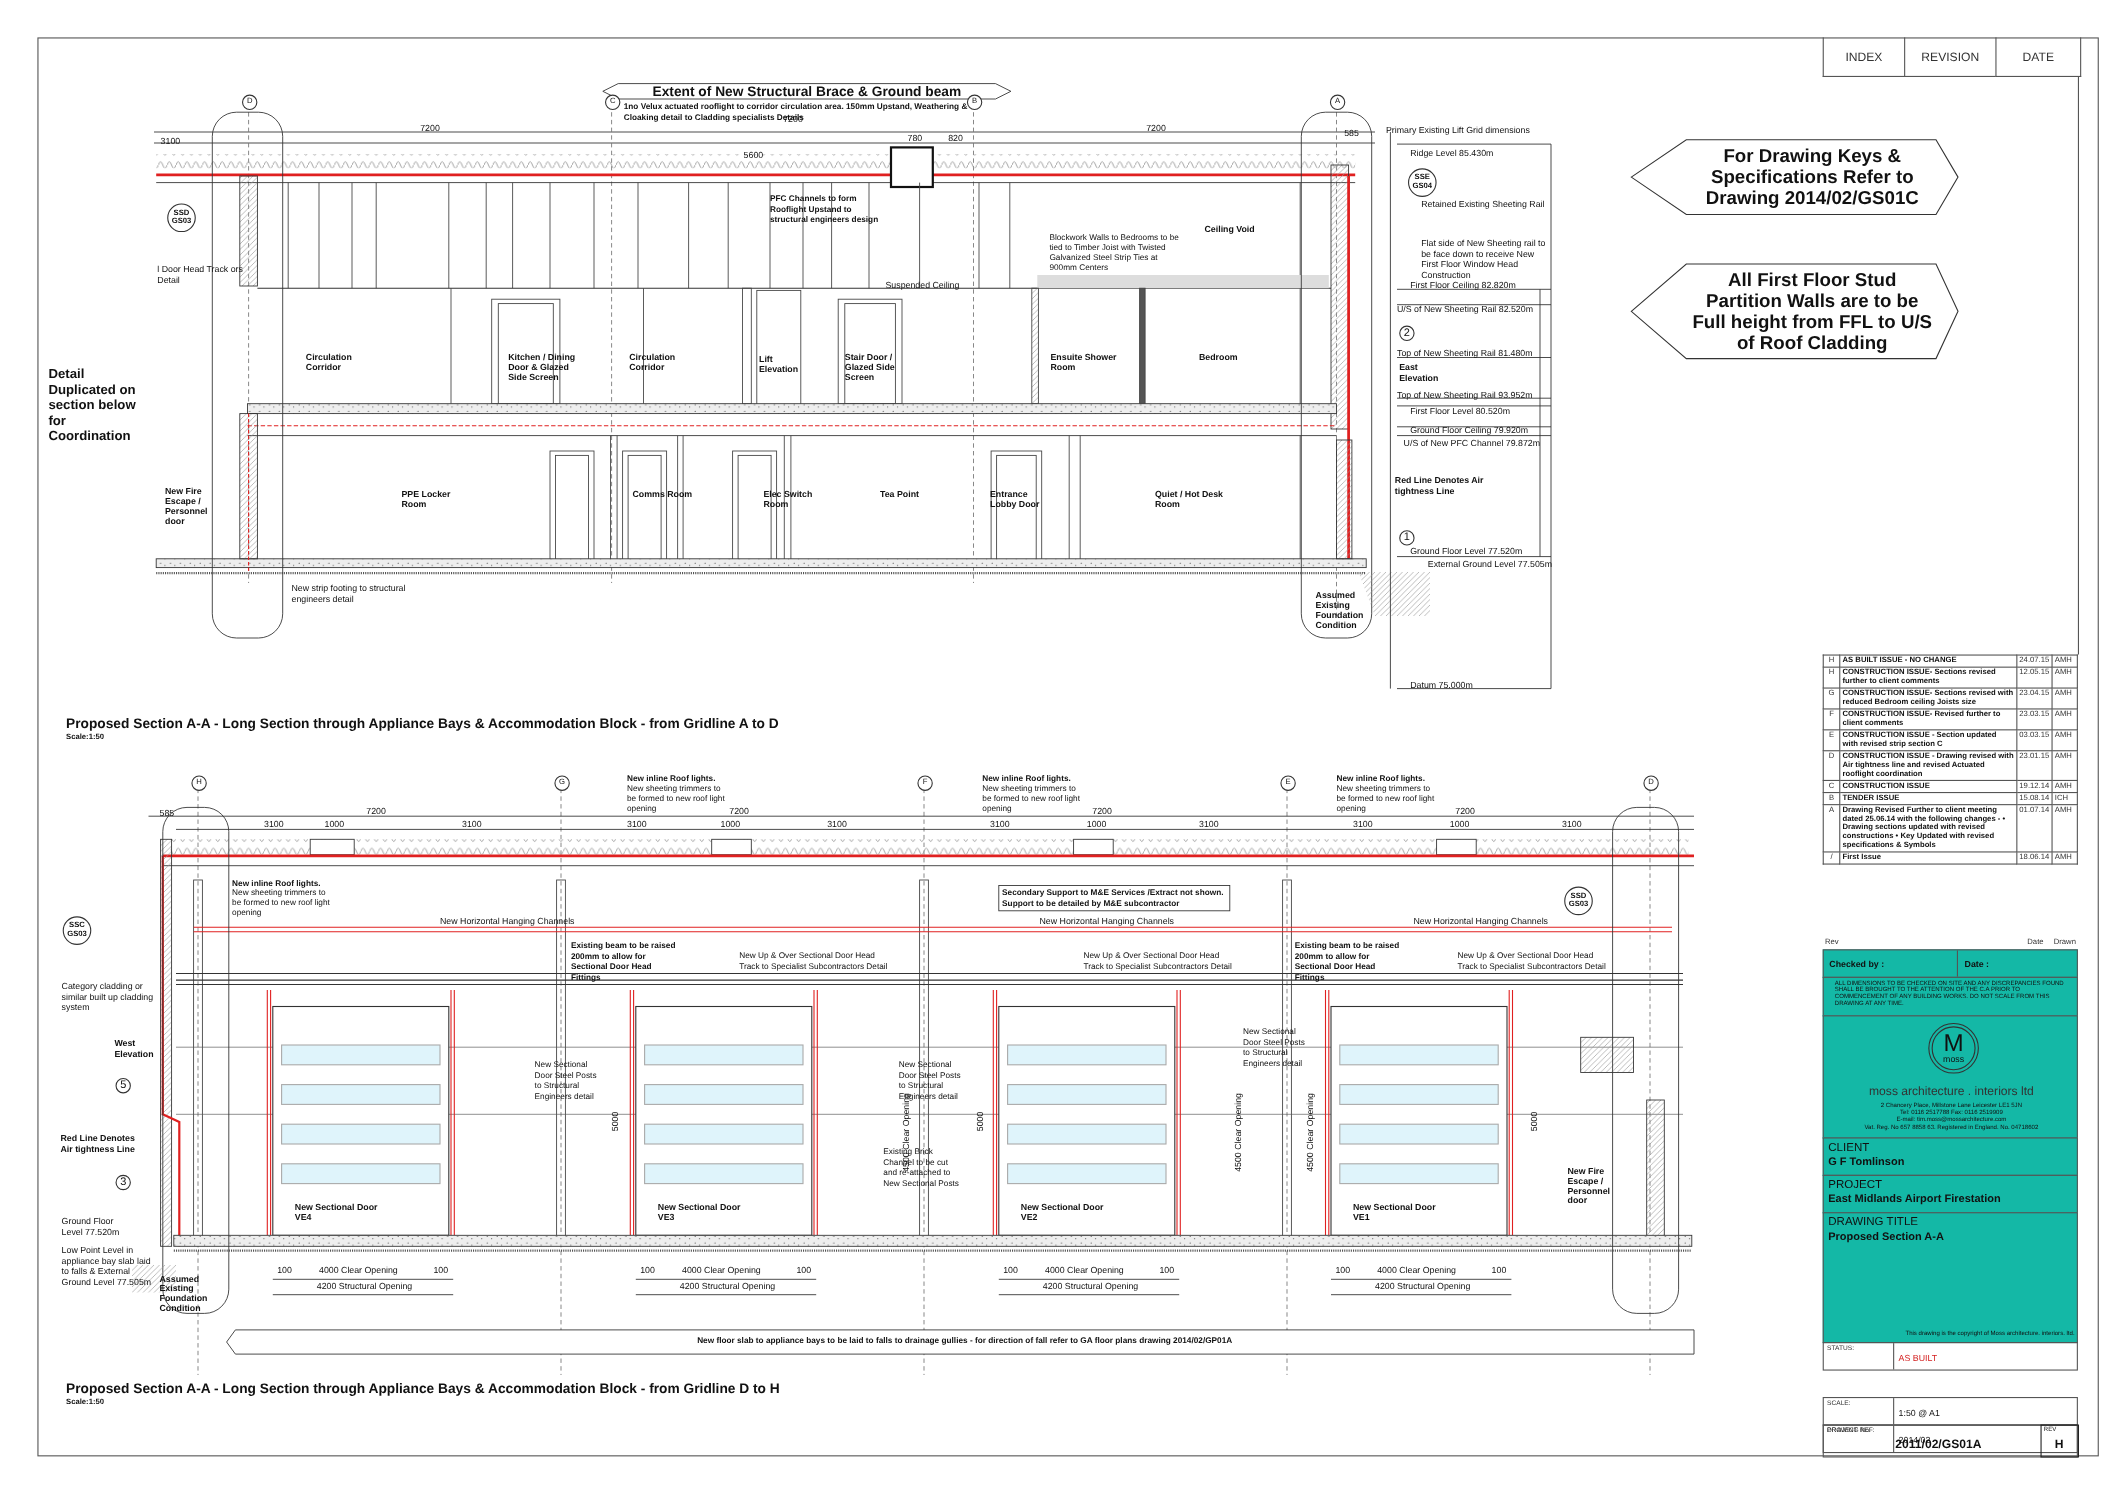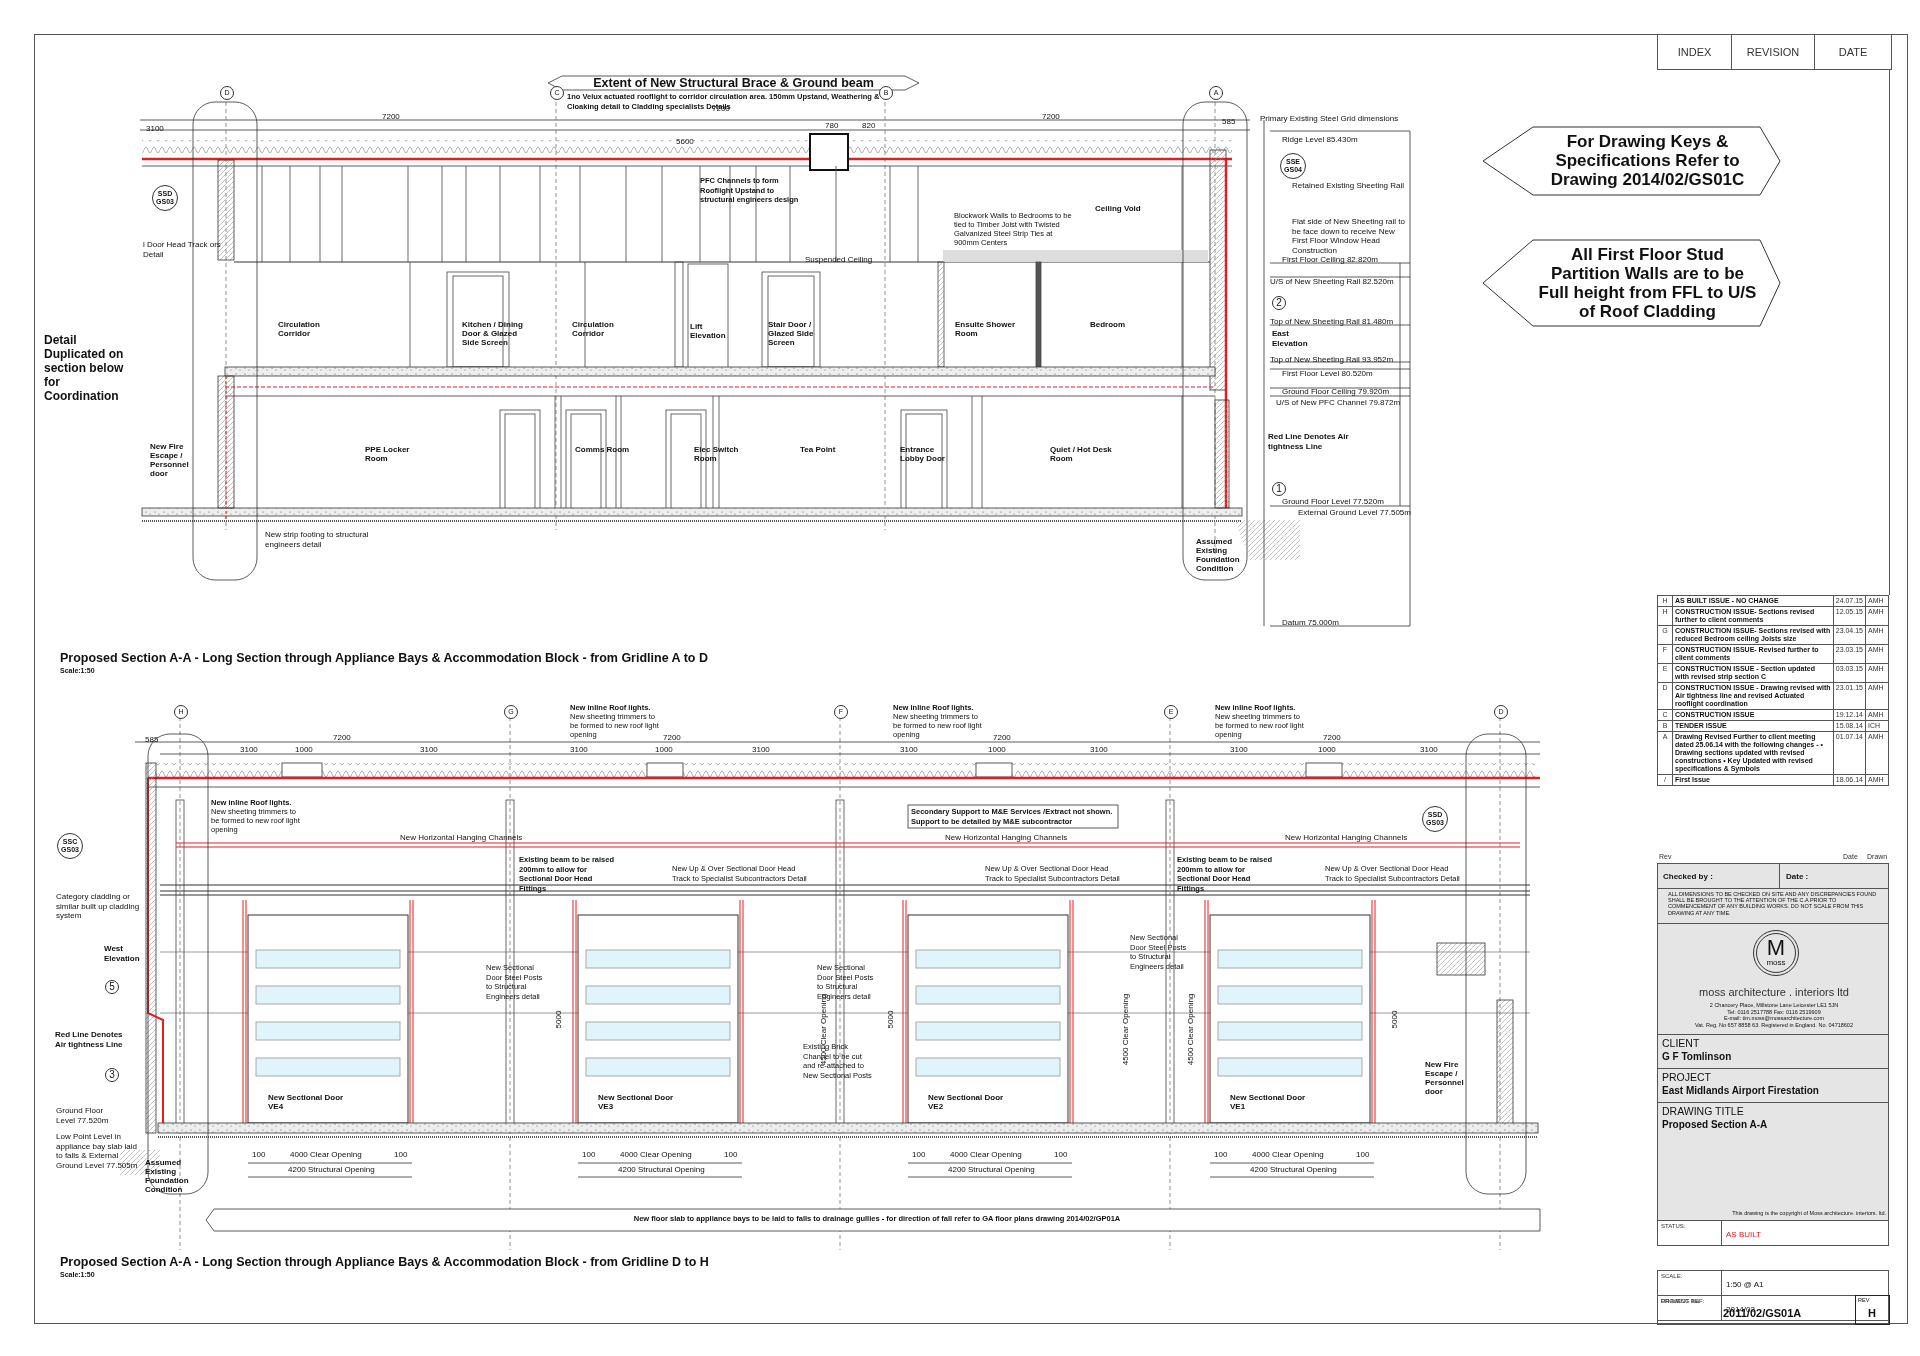--- a/index.html
+++ b/index.html
@@ -11,21 +11,21 @@
   .note{position:absolute;font-size:8px;line-height:9.5px;}
   .noteb{position:absolute;font-size:8px;line-height:9.5px;font-weight:bold;}
   .lvl{position:absolute;font-size:8px;white-space:nowrap;}
   .dim{position:absolute;font-size:8px;white-space:nowrap;}
   .grid-bub{position:absolute;width:12px;height:12px;border:1px solid #333;border-radius:50%;font-size:7px;line-height:12px;text-align:center;background:#fff;}
   .ref{position:absolute;width:24px;height:24px;border:1px solid #333;border-radius:50%;font-size:7px;line-height:8px;text-align:center;font-weight:bold;display:flex;flex-direction:column;justify-content:center;background:#fff;}
   .title-sec{position:absolute;font-size:12.5px;font-weight:bold;white-space:nowrap;}
   .scale{position:absolute;font-size:7px;font-weight:bold;}
   .hexnote{position:absolute;font-weight:bold;text-align:center;font-size:17px;line-height:19px;}
   
-  .tb{position:absolute;border:1px solid #555;box-sizing:border-box;background:#e5e5e5;}
+  .tb{position:absolute;border:1px solid #555;box-sizing:border-box;background:#14b8a6;}
   .tb-hdr{display:flex;position:absolute;left:1657px;top:34px;height:36px;}
   .tb-hdr div{border-left:1px solid #555;border-bottom:1px solid #555;font-size:11px;display:flex;align-items:center;justify-content:center;color:#333;}
   table.rev{position:absolute;left:1657px;top:595px;width:232px;border-collapse:collapse;font-size:7px;}
   table.rev td{border:1px solid #555;padding:1px 2px;vertical-align:top;line-height:8px;}
   table.rev td.c1{width:10px;text-align:center;color:#333;}
   table.rev td.c2{font-weight:bold;}
   table.rev td.c3{width:22px;color:#333;}
   table.rev td.c4{width:18px;color:#333;}
   .sec-lbl{font-size:10.5px;}
   .sec-val{font-size:10px;font-weight:bold;}
@@ -323,21 +323,21 @@
 <div class="lbl" style="left:365px;top:445px;width:60px;">PPE Locker Room</div>
 <div class="lbl" style="left:575px;top:445px;width:70px;">Comms Room</div>
 <div class="lbl" style="left:694px;top:445px;width:60px;">Elec Switch Room</div>
 <div class="lbl" style="left:800px;top:445px;width:50px;">Tea Point</div>
 <div class="lbl" style="left:900px;top:445px;width:50px;">Entrance Lobby Door</div>
 <div class="lbl" style="left:1050px;top:445px;width:80px;">Quiet / Hot Desk Room</div>
 
 <div class="note" style="left:265px;top:530px;width:110px;">New strip footing to structural engineers detail</div>
 <div class="lbl" style="left:1196px;top:537px;width:40px;">Assumed Existing Foundation Condition</div>
 
-<div class="lvl" style="left:1260px;top:114px;">Primary Existing Steel Grid dimensions</div>
+<div class="lvl" style="left:1260px;top:114px;">Primary Existing Lift Grid dimensions</div>
 <div class="lvl" style="left:1282px;top:135px;">Ridge Level 85.430m</div>
 <div class="lvl" style="left:1292px;top:181px;">Retained Existing Sheeting Rail</div>
 <div class="note" style="left:1292px;top:217px;width:115px;">Flat side of New Sheeting rail to be face down to receive New First Floor Window Head Construction</div>
 <div class="lvl" style="left:1282px;top:255px;">First Floor Ceiling 82.820m</div>
 <div class="lvl" style="left:1270px;top:277px;">U/S of New Sheeting Rail 82.520m</div>
 <div class="lvl" style="left:1270px;top:317px;">Top of New Sheeting Rail 81.480m</div>
 <div class="lvl" style="left:1270px;top:355px;">Top of New Sheeting Rail 93.952m</div>
 <div class="lvl" style="left:1282px;top:369px;">First Floor Level 80.520m</div>
 <div class="lvl" style="left:1282px;top:387px;">Ground Floor Ceiling 79.920m</div>
 <div class="lvl" style="left:1276px;top:398px;">U/S of New PFC Channel 79.872m</div>

